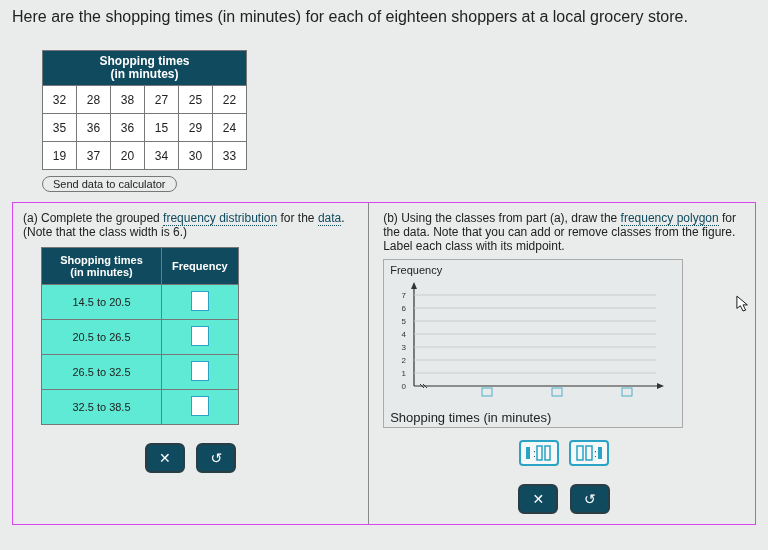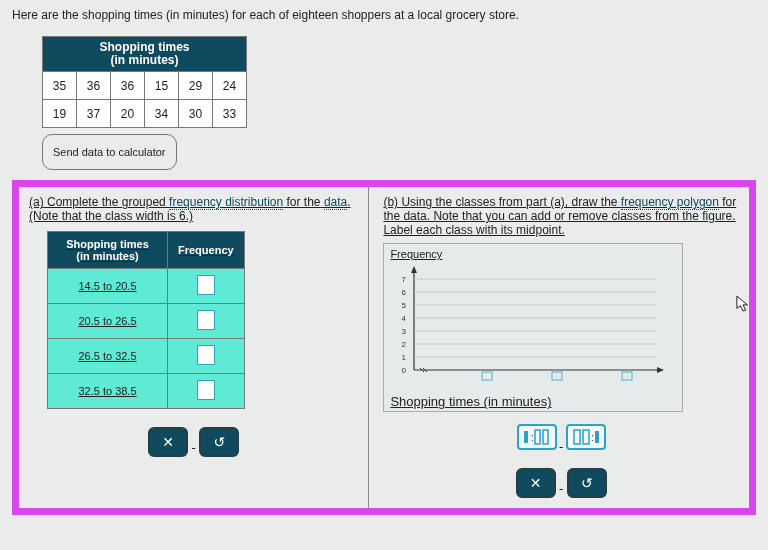--- a/index.html
+++ b/index.html
@@ -12,21 +12,21 @@
     width: 768px;
     height: 550px;
     overflow: hidden;
     position: relative;
   }
   .page {
     background: #e9eceb;
     padding: 8px 12px 12px 12px;
     min-height: 100%;
   }
-  .intro { font-size: 12px; margin-bottom: 14px; }
+  .intro { font-size: 16px; margin-bottom: 24px; }
 
   .data-block { margin-left: 30px; }
   .data-table { border-collapse: collapse; background:#fff; }
   .data-table td {
     border: 1px solid #777;
     width: 34px; height: 28px;
     text-align: center; font-size: 12px;
     background:#fff;
   }
   .data-head {
@@ -34,32 +34,31 @@
     color: #fff; font-weight: bold;
     text-align: center; font-size: 12px;
     line-height: 1.1; padding: 4px 6px !important;
     border: 1px solid #777;
   }
   .send-btn {
     display:inline-block;
     margin: 6px 0 10px 0px;
     border: 1px solid #777;
     border-radius: 10px;
-    padding: 11px 10px;
+    padding: 1px 10px;
     font-size: 11px;
     background: #e9eceb;
     cursor: pointer;
   }
 
   .panels {
     display: flex;
     gap: 4px;
-    border: 7px solid #d946ef;
+    border: 1px solid #d946ef;
     background: #e9eceb;
-    text-decoration: underline;
   }
   .panel {
     padding: 8px 10px 10px 10px;
   }
   .panel-a { width: 48%; border-right: 1px solid #888; }
   .panel-b { flex: 1; }
 
   .udash { border-bottom: 1px dotted #0f4a5e; color: #0f4a5e; cursor: pointer; }
 
   .freq-table { border-collapse: collapse; margin: 8px 0 0 18px; }
@@ -130,20 +129,28 @@
 
   <div class="data-block">
     <table class="data-table">
       <tbody>
           <tr>
             <td colspan="6" class="data-head">
         <div>Shopping times</div>
         <div>(in minutes)</div>
       </td>
           </tr>
+      <tr>
+        <td>32</td>
+        <td>28</td>
+        <td>38</td>
+        <td>27</td>
+        <td>25</td>
+        <td>22</td>
+      </tr>
       <tr>
         <td>35</td>
         <td>36</td>
         <td>36</td>
         <td>15</td>
         <td>29</td>
         <td>24</td>
       </tr>
       <tr>
         <td>19</td>

